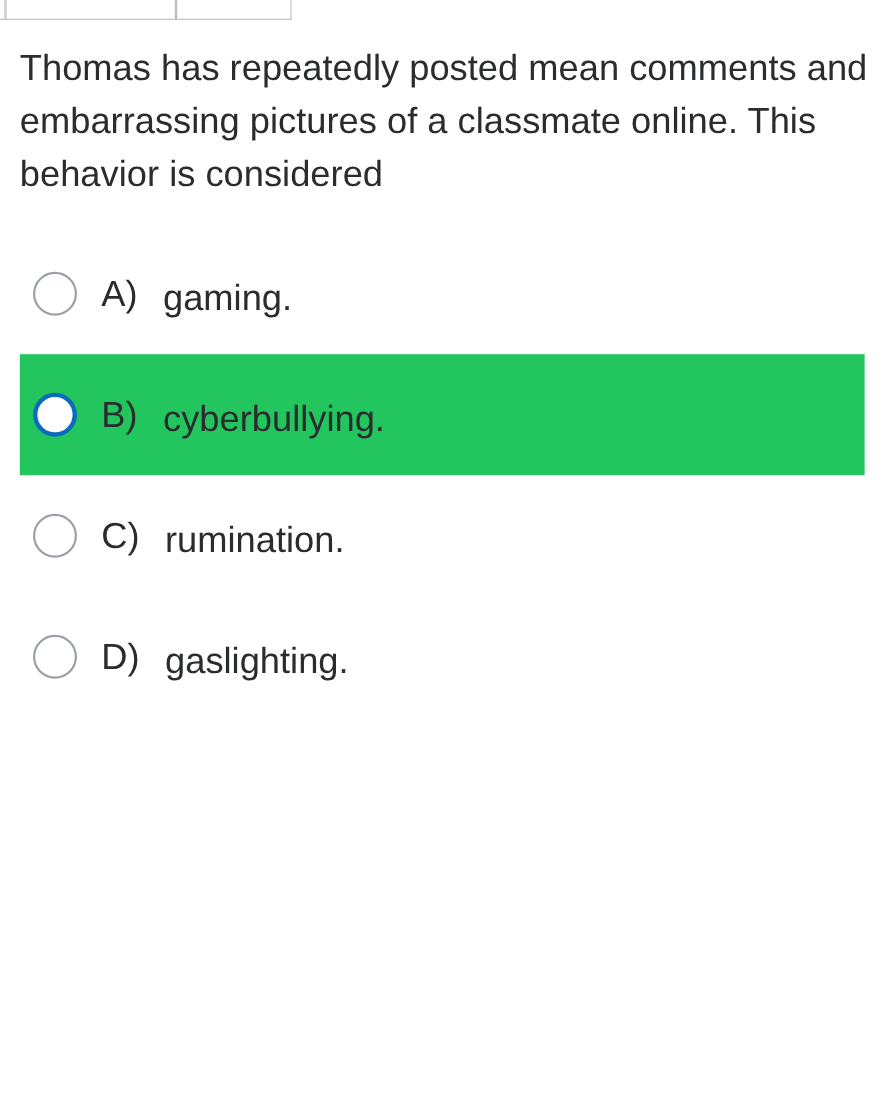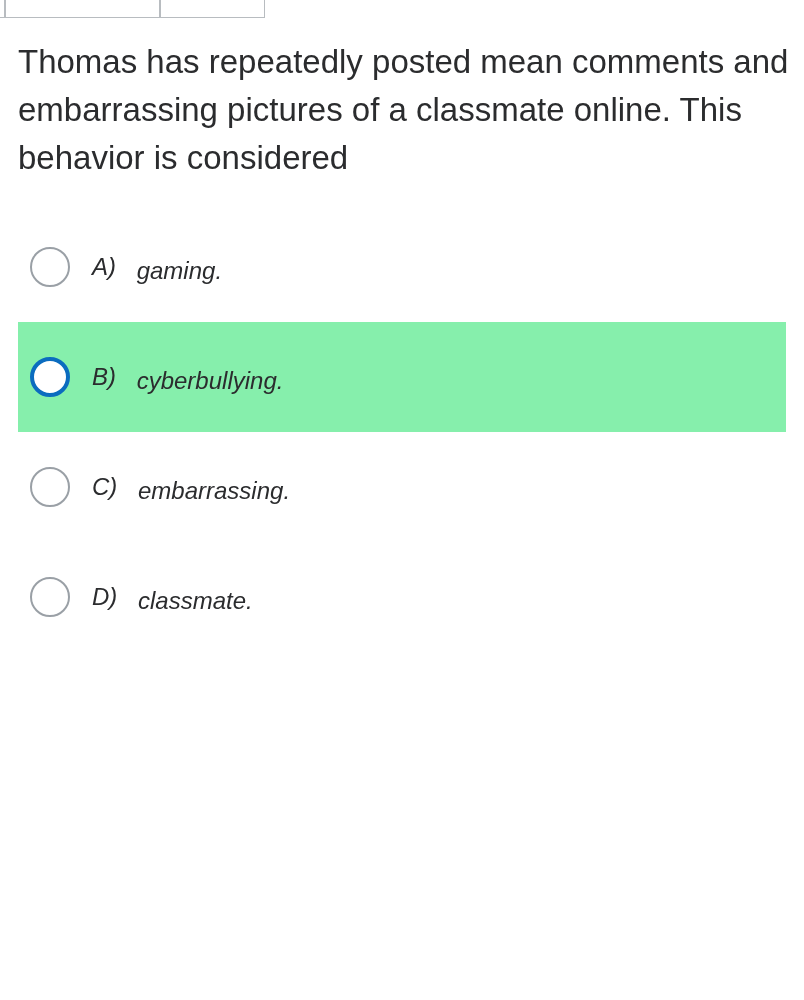--- a/index.html
+++ b/index.html
@@ -46,39 +46,38 @@
       padding: 30px 18px 0 18px;
     }
     .option {
       display: flex;
       align-items: center;
       padding: 30px 12px;
       cursor: pointer;
       min-height: 110px;
     }
     .option.highlight {
-      background: #86efac;
+      background: #22c55e;
     }
     .radio {
       width: 40px;
       height: 40px;
       border-radius: 50%;
       border: 2px solid #9aa0a6;
       flex-shrink: 0;
       margin-right: 22px;
       background: #fff;
     }
     .option.highlight .radio {
       border: 4px solid #0b6cbf;
     }
     .opt-label {
-      font-size: 24px;
+      font-size: 33px;
       color: #2b2c2e;
       white-space: nowrap;
-      font-style: italic;
     }
     .opt-label .letter {
       display: inline-block;
       margin-right: 14px;
       vertical-align: baseline;
     }
     .opt-label .text {
       display: inline-block;
       vertical-align: baseline;
       position: relative;
@@ -111,25 +110,25 @@
     <div class="opt-label">
       <span class="letter">B)</span>
       <span class="text">cyberbullying.</span>
     </div>
   </div>
 
   <div class="option">
     <div class="radio"></div>
     <div class="opt-label">
       <span class="letter">C)</span>
-      <span class="text">embarrassing.</span>
+      <span class="text">rumination.</span>
     </div>
   </div>
 
   <div class="option">
     <div class="radio"></div>
     <div class="opt-label">
       <span class="letter">D)</span>
-      <span class="text">classmate.</span>
+      <span class="text">gaslighting.</span>
     </div>
   </div>
 
 </div>
 
 </body></html>

